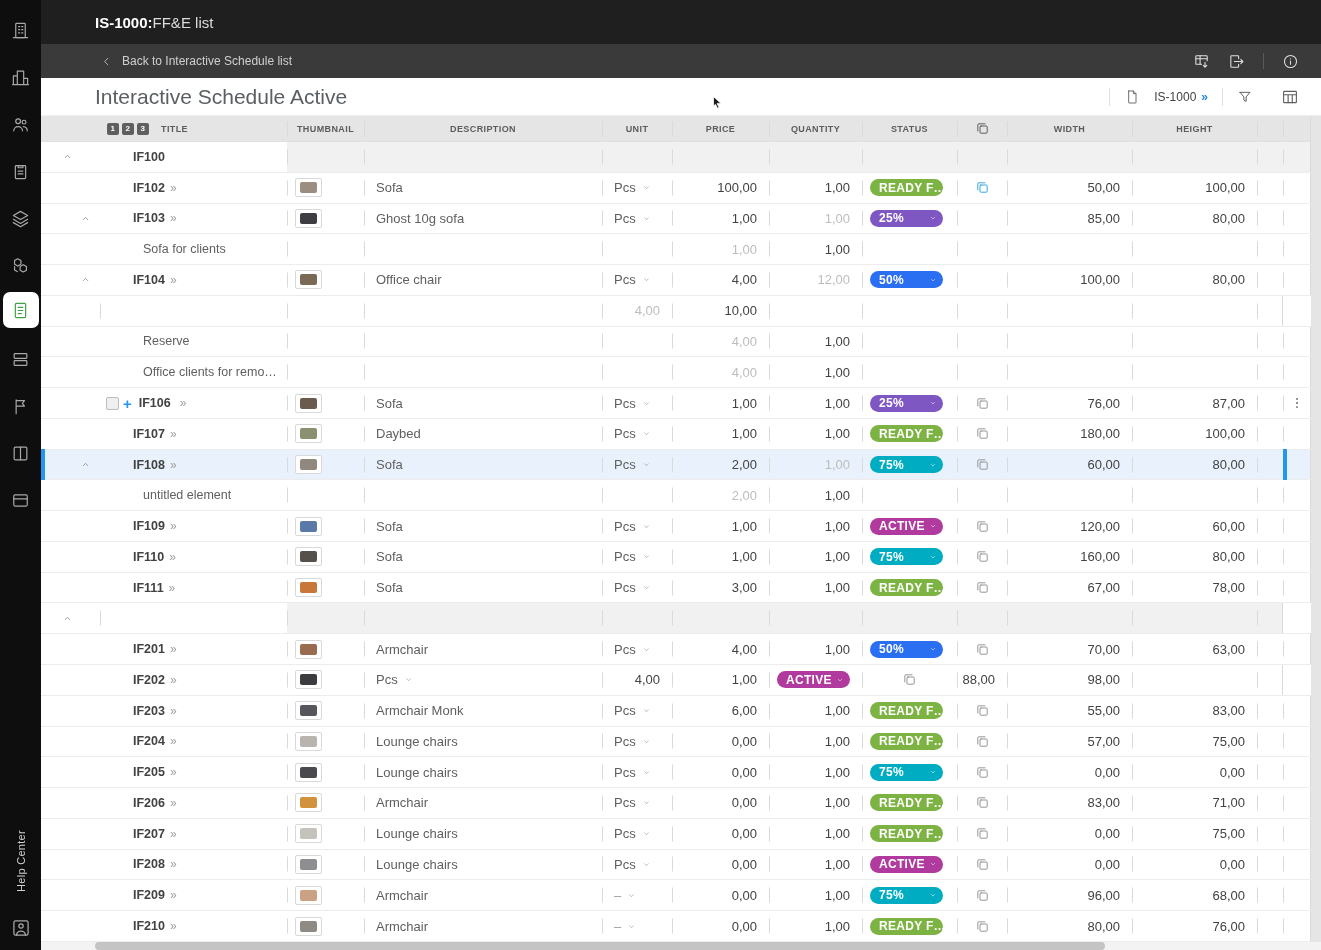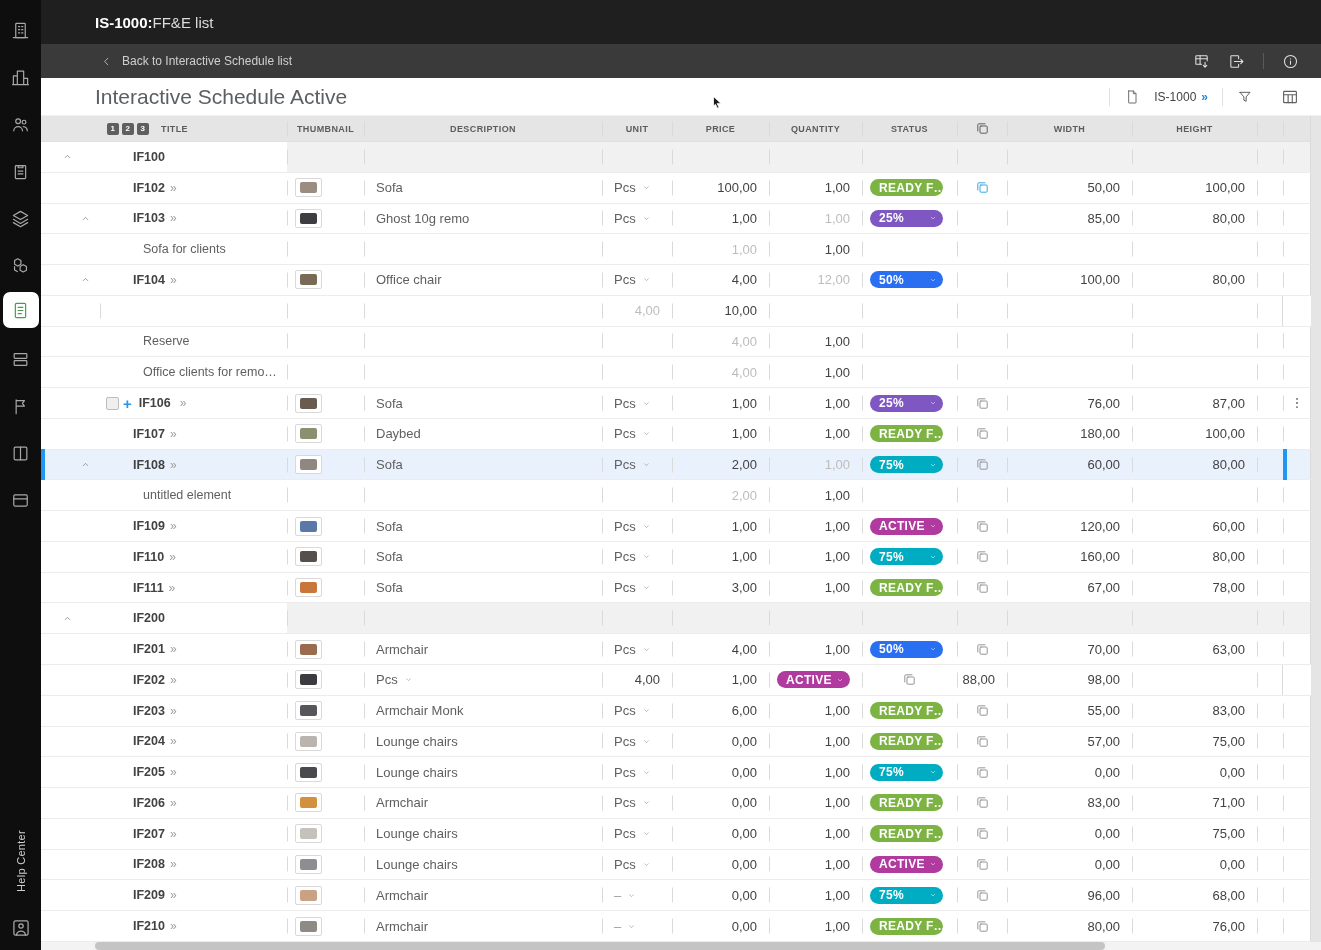--- a/index.html
+++ b/index.html
@@ -366,21 +366,21 @@
           <div class="cell c-title">
             <span class="row-title">IF103</span>
             <span class="arrows">»</span>
           </div>
           <div class="cell tick">
             <span class="thumb">
               <span class="thumb-in" style="background: rgb(62, 62, 66);"></span>
             </span>
           </div>
           <div class="cell tick c-desc">
-            <span>Ghost 10g remo</span>
+            <span>Ghost 10g sofa</span>
           </div>
           <div class="cell tick">
             <span class="unitsel">
               <span>Pcs</span>
               <span class="uchev">
                 <svg width="9" height="9" viewBox="0 0 24 24" fill="none" stroke="currentColor" stroke-width="1.5" stroke-linecap="round" stroke-linejoin="round">
                   <path d="M7 10l5 5 5-5"></path>
                 </svg>
               </span>
             </span>
@@ -931,23 +931,20 @@
           <div class="cell tick" style="border-right: 1px solid rgb(218, 218, 218);"></div>
         </div>
         <div class="row group">
           <div class="cell">
             <span class="caret g">
               <svg width="11" height="11" viewBox="0 0 24 24" fill="none" stroke="currentColor" stroke-width="1.5" stroke-linecap="round" stroke-linejoin="round">
                 <path d="M7 14.5l5-5 5 5"></path>
               </svg>
             </span>
           </div>
-          <div class="cell c-title">
-            <span class="row-title">IF200</span>
-          </div>
           <div class="cell tick"></div>
           <div class="cell tick c-desc"></div>
           <div class="cell tick"></div>
           <div class="cell tick c-num"></div>
           <div class="cell tick c-num"></div>
           <div class="cell tick"></div>
           <div class="cell tick"></div>
           <div class="cell tick c-num"></div>
           <div class="cell tick c-num"></div>
           <div class="cell tick"></div>

